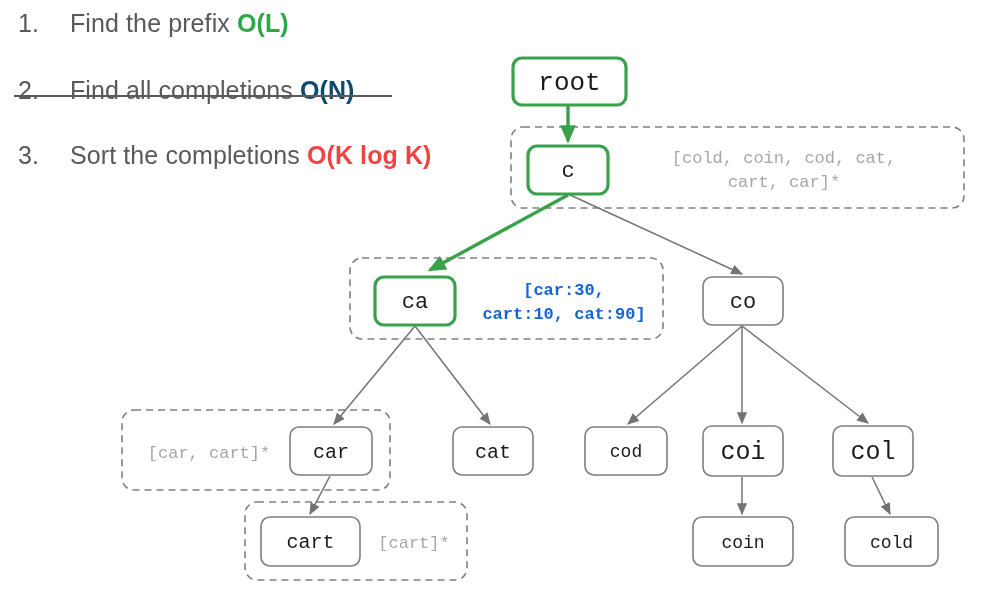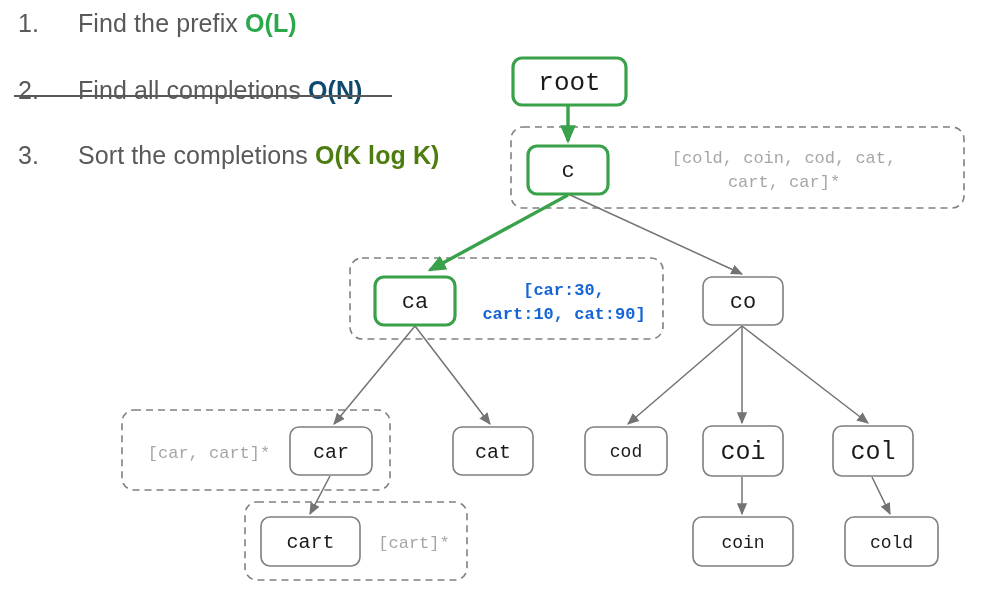--- a/index.html
+++ b/index.html
@@ -30,21 +30,21 @@
     color: #595959;
     letter-spacing: 0.1px;
   }
   .li-num {
     position: absolute;
     left: 0;
     top: 0;
   }
   .li-text {
     position: absolute;
-    left: 60px;
+    left: 52px;
     top: 0;
   }
   .li-complexity {
     font-weight: bold;
   }
   .struck .li-num,
   .struck .li-text {
     text-decoration: none;
   }
   .strike-line {
@@ -118,21 +118,21 @@
   </div>
 
   <div class="list-item struck" style="left:18px; top:76px;">
     <span class="li-num">2.</span>
     <span class="li-text"><span>Find all completions </span><span class="li-complexity" id="cx1" style="color: #0c4a6e;">O(N)</span></span>
   </div>
   <div class="strike-line" style="left:14px; top:95px; width:378px;"></div>
 
   <div class="list-item" style="left:18px; top:141px;">
     <span class="li-num">3.</span>
-    <span class="li-text"><span>Sort the completions </span><span class="li-complexity" id="cx2" style="color: #4d7c0f;">O(K log K)</span></span>
+    <span class="li-text"><span>Sort the completions </span><span class="li-complexity" id="cx2" style="color: #ef4444;">O(K log K)</span></span>
   </div>
 
   <svg id="tree" viewBox="0 0 983 597">
     <defs>
       <marker id="arrow-gray" markerWidth="9" markerHeight="9" refX="7.2" refY="3.4" orient="auto" markerUnits="strokeWidth">
         <path d="M0,0 L8,3.4 L0,6.8 z" fill="#737373"></path>
       </marker>
       <marker id="arrow-green" markerWidth="6" markerHeight="6" refX="4.6" refY="2.3" orient="auto" markerUnits="strokeWidth">
         <path d="M0,0 L5.4,2.3 L0,4.6 z" fill="#3aa14b"></path>
       </marker>

